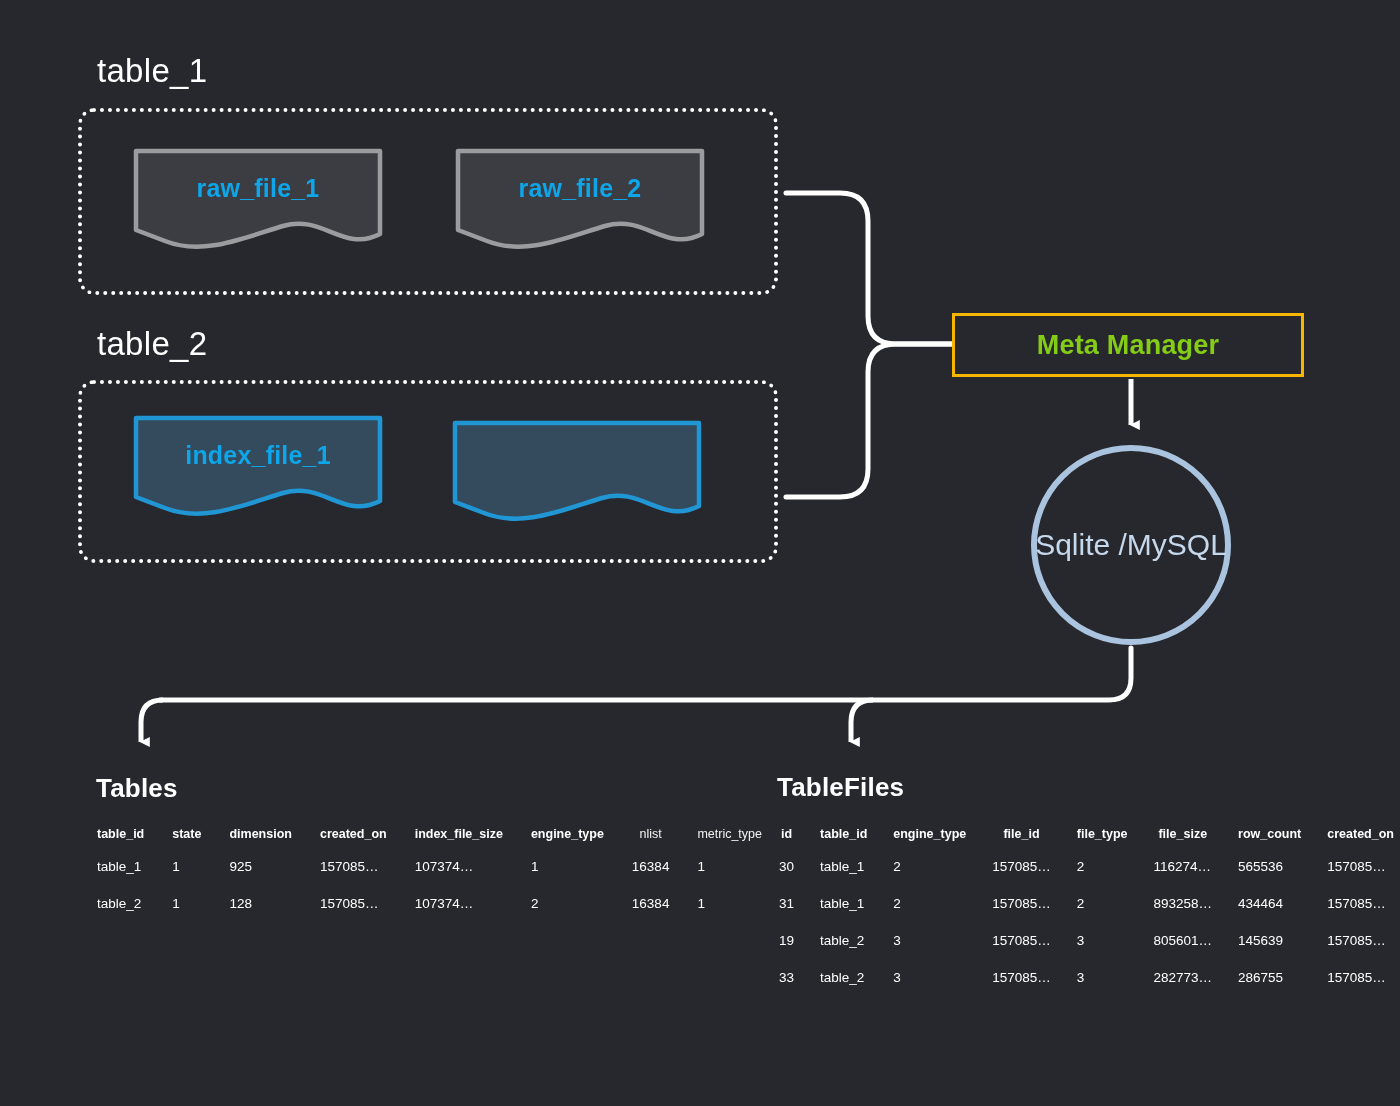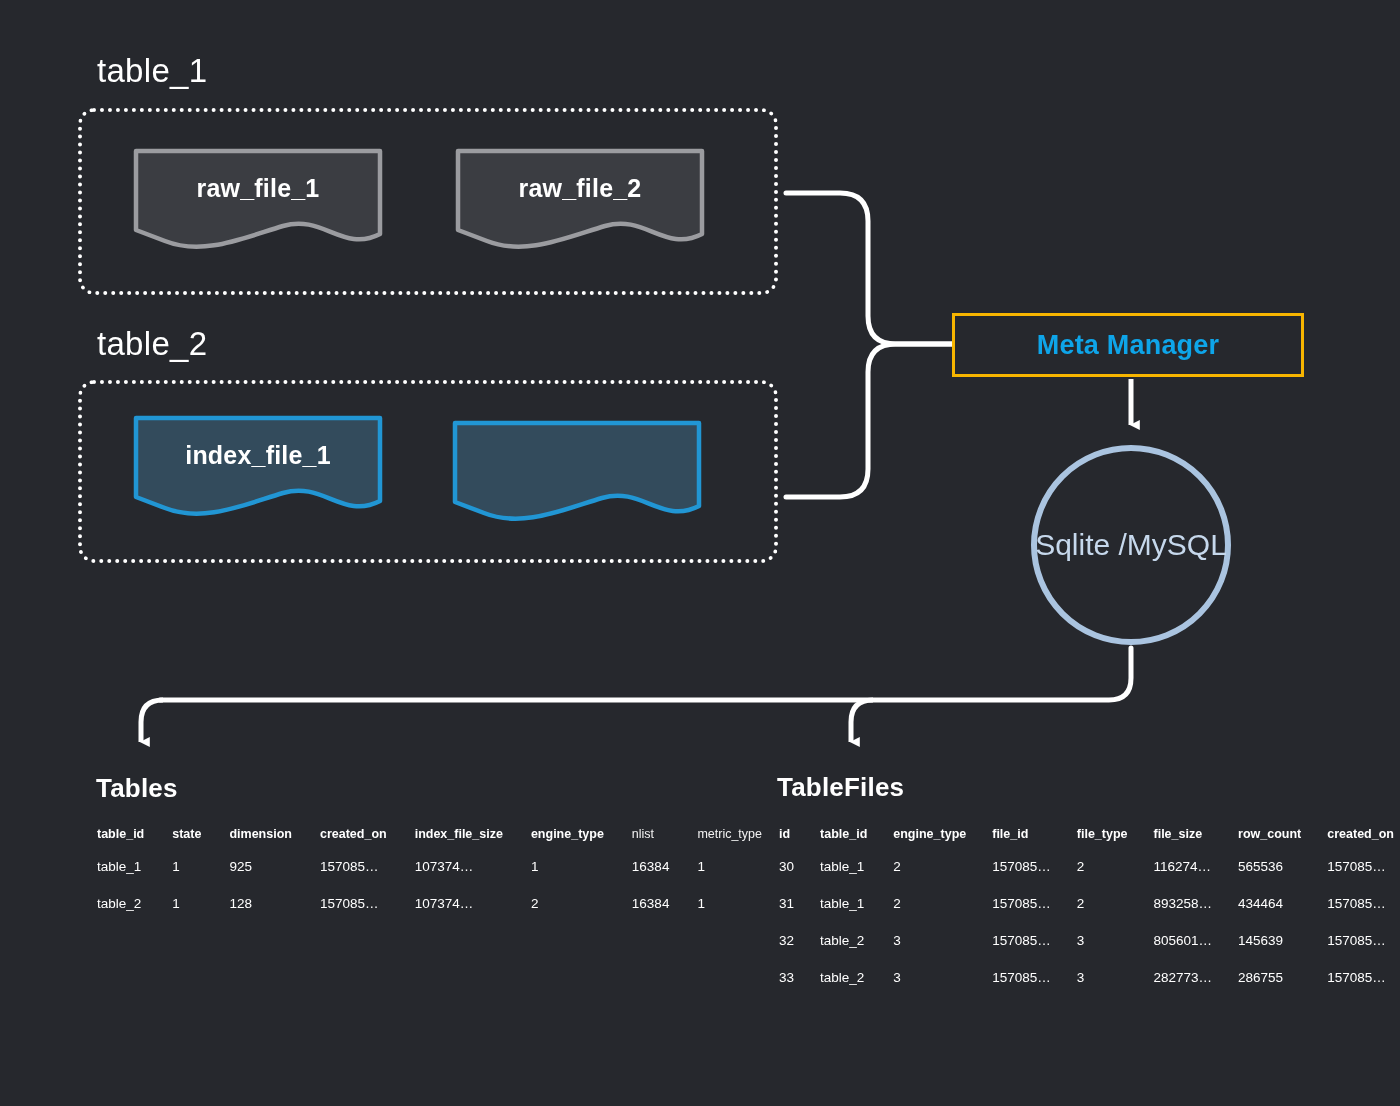--- a/index.html
+++ b/index.html
@@ -40,41 +40,41 @@
   .file-node{
     position:absolute;
     width:250px;height:105px;
   }
   .file-node svg{display:block;width:250px;height:105px;overflow:visible;}
   .file-label{
     position:absolute;left:0;top:26px;width:250px;
     text-align:center;
     font-size:25px;
     font-weight:600;
-    color:#ffffff;
+    color:#0ea5e9;
     letter-spacing:0.2px;
     pointer-events:none;
     white-space:nowrap;
   }
   #file-raw1{left:133px;top:148px;}
   #file-raw2{left:455px;top:148px;}
   #file-idx1{left:133px;top:415px;}
   #file-idx2{left:452px;top:420px;}
 
   
   #meta-manager{
     position:absolute;
     left:952px;top:313px;width:352px;height:64px;
     border:3px solid #f7b500;
     background:#26282d;
     box-sizing:border-box;
     display:flex;align-items:center;justify-content:center;
   }
   #meta-manager .mm-text{
-    font-size:27px;font-weight:700;color:#0ea5e9;letter-spacing:0.2px;
+    font-size:27px;font-weight:700;color:#84cc16;letter-spacing:0.2px;
   }
 
   
   #db-circle{
     position:absolute;
     left:1031px;top:445px;width:200px;height:200px;
     border:6px solid #aac4e0;
     border-radius:50%;
     background:#26282d;
     box-sizing:border-box;
@@ -95,21 +95,21 @@
   #title-tablefiles{left:777px;top:772px;}
 
   .data-table{
     position:absolute;
     border-collapse:collapse;
     color:#ffffff;
   }
   .data-table th{
     font-size:12.5px;
     font-weight:700;
-    text-align:left;
+    text-align:center;
     padding:0 0 18px 0;
     white-space:nowrap;
     vertical-align:bottom;
   }
   .data-table th.light{font-weight:400;color:#f2f2f2;margin-left:46px;}
   .data-table td{
     font-size:13.5px;
     font-weight:400;
     text-align:left;
     padding:0 0 22px 0;
@@ -255,21 +255,21 @@
           <td>31</td>
           <td>table_1</td>
           <td>2</td>
           <td>157085…</td>
           <td>2</td>
           <td>893258…</td>
           <td>434464</td>
           <td>157085…</td>
         </tr>
         <tr>
-          <td>32</td>
+          <td>19</td>
           <td>table_2</td>
           <td>3</td>
           <td>157085…</td>
           <td>3</td>
           <td>805601…</td>
           <td>145639</td>
           <td>157085…</td>
         </tr>
         <tr>
           <td>33</td>

